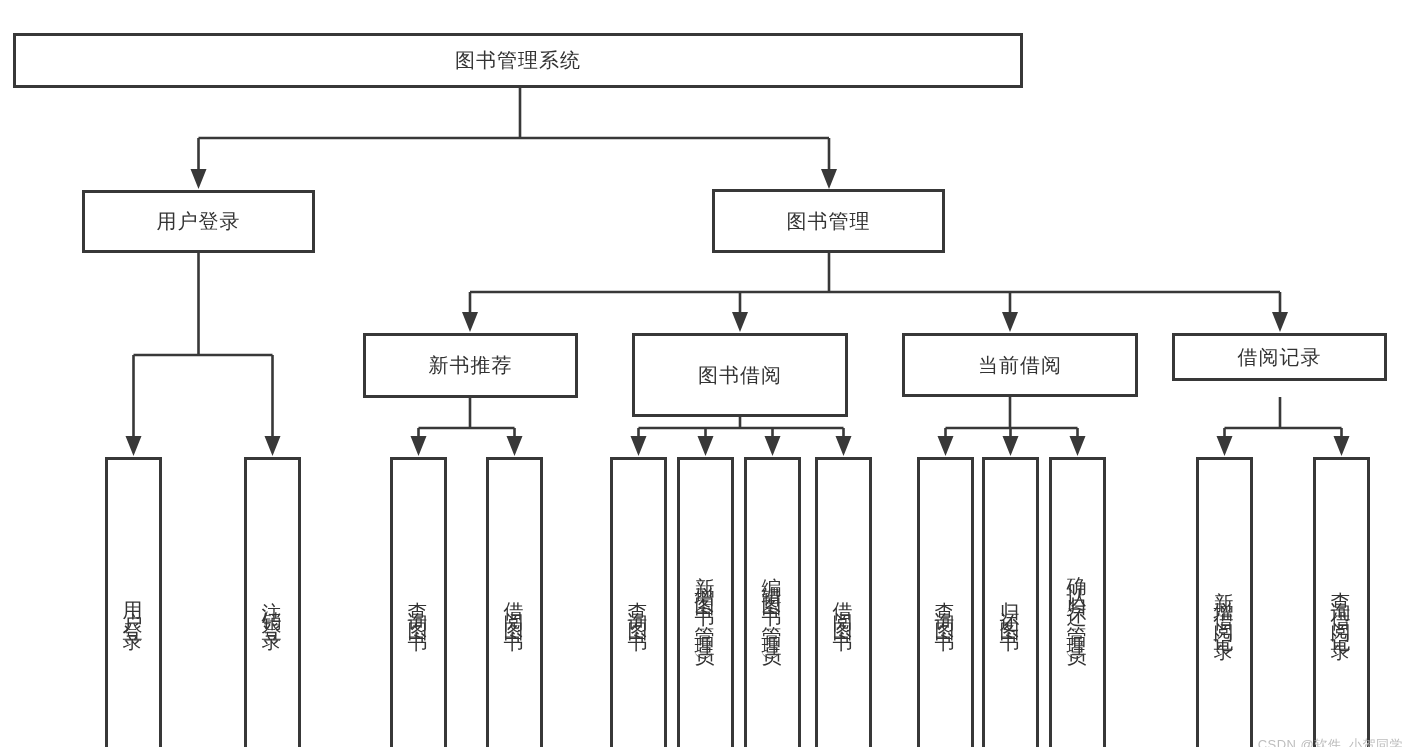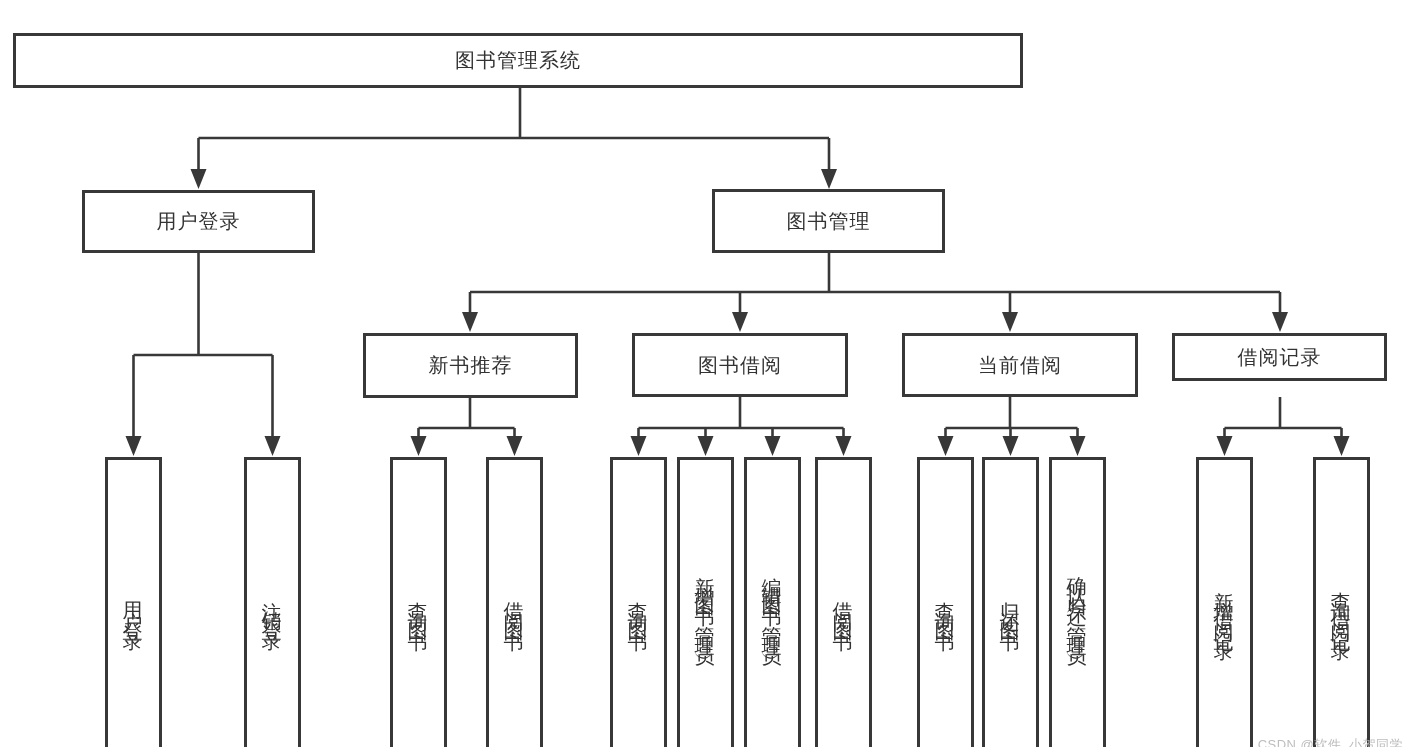--- a/index.html
+++ b/index.html
@@ -84,21 +84,21 @@
       M1216.5 416 L1232.5 416 L1224.5 436 Z
       M1333.5 416 L1349.5 416 L1341.5 436 Z"></path>
   </svg>
 
   <div class="node hbox" style="left:13px;top:13px;width:1010px;height:55px;">图书管理系统</div>
 
   <div class="node hbox" style="left:82px;top:170px;width:233px;height:63px;">用户登录</div>
   <div class="node hbox" style="left:363px;top:313px;width:215px;height:65px;">新书推荐</div>
 
   <div class="node hbox" style="left:712px;top:169px;width:233px;height:64px;">图书管理</div>
-  <div class="node hbox" style="left:632px;top:313px;width:216px;height:64px;">图书借阅</div>
+  <div class="node hbox" style="left:632px;top:313px;width:216px;height:84px;">图书借阅</div>
   <div class="node hbox" style="left:902px;top:313px;width:236px;height:64px;">当前借阅</div>
   <div class="node hbox" style="left:1172px;top:313px;width:215px;height:48px;">借阅记录</div>
 
   <div class="node vbox" style="left:105px;">
     <span class="vlabel">用户登录</span>
   </div>
   <div class="node vbox" style="left:244px;">
     <span class="vlabel">注销登录</span>
   </div>
 

